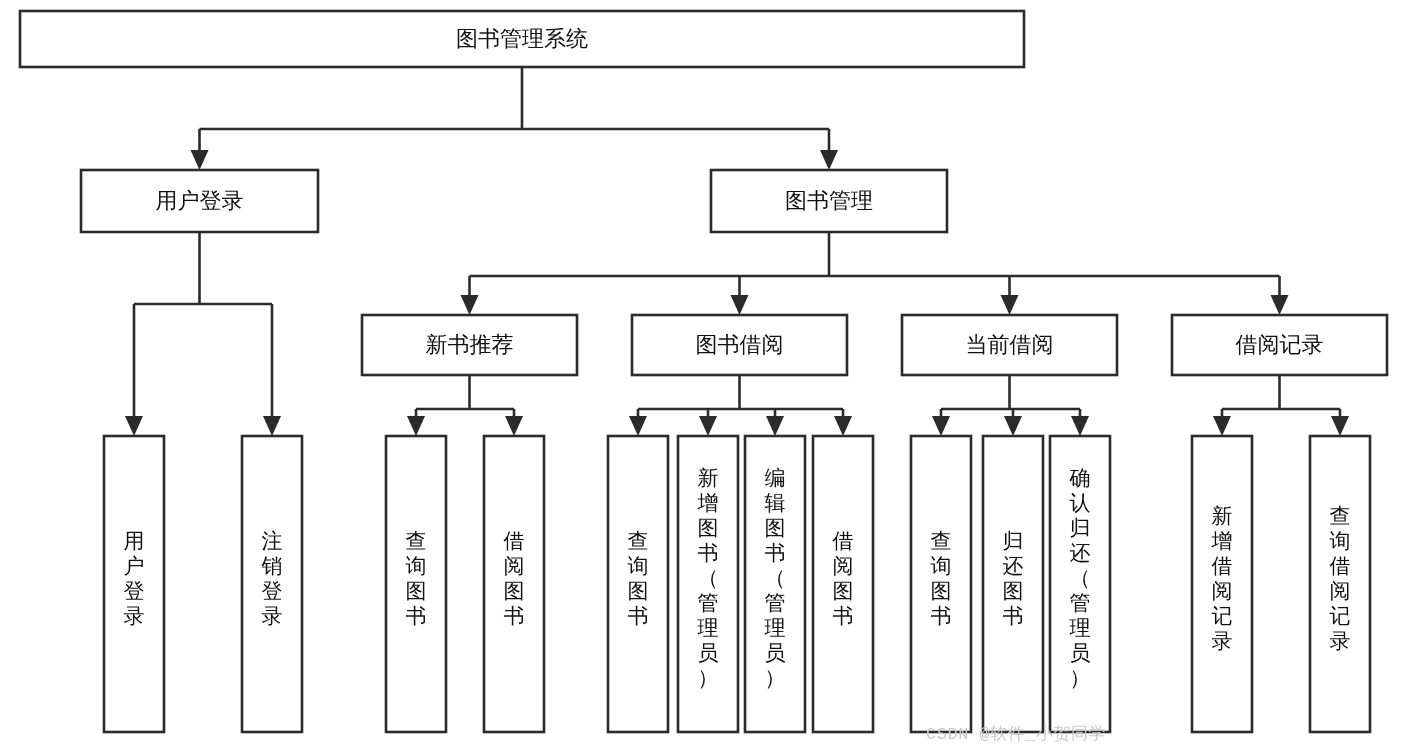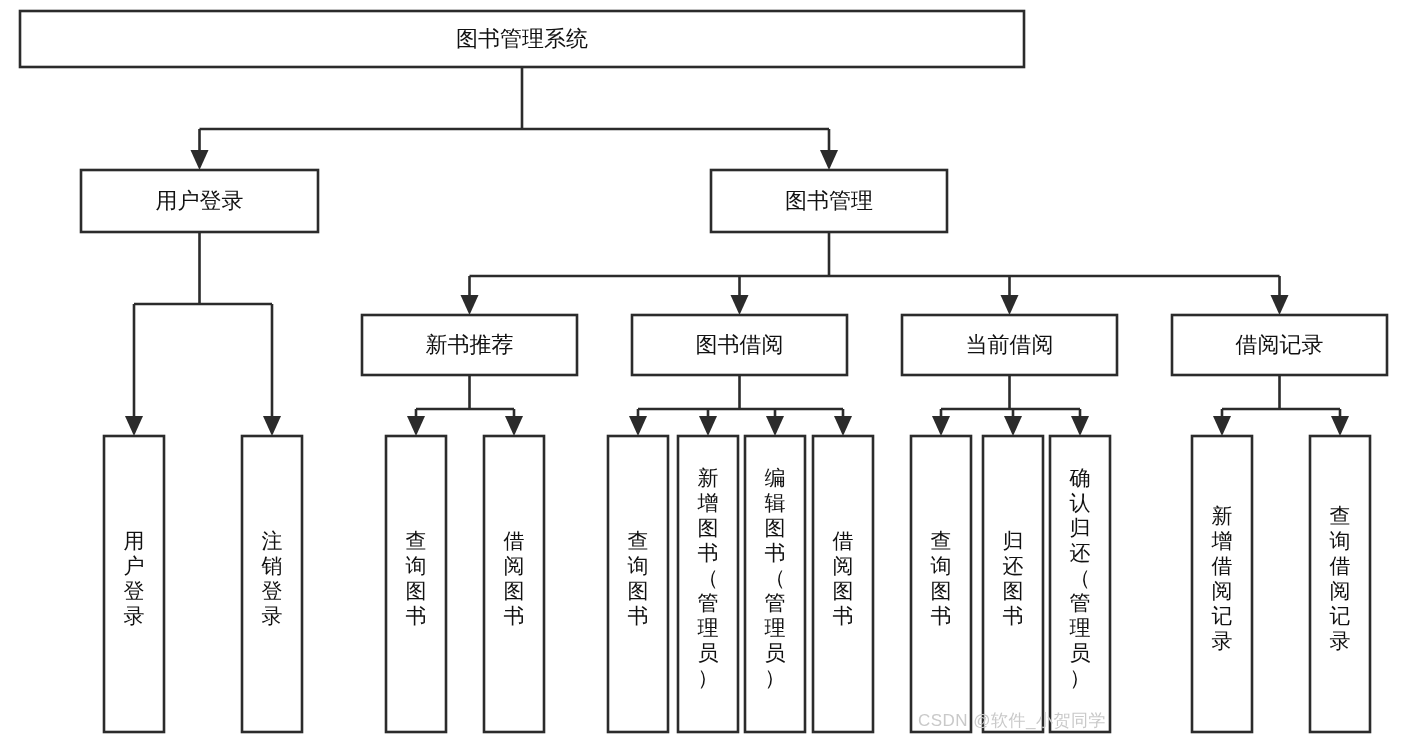--- a/index.html
+++ b/index.html
@@ -50,22 +50,22 @@
   }
   .node-label-vertical {
     font-family: "Liberation Sans", "DejaVu Sans", sans-serif;
     fill: #111111;
     font-size: 21px;
     text-anchor: middle;
   }
   .watermark {
     position: absolute;
     right: 8px;
-    bottom: 15px;
-    font-family: Liberation Sans, sans-serif;
+    bottom: 2px;
+    font-family: Liberation Mono, monospace;
     font-size: 17px;
     color: #c9c9c9;
     white-space: nowrap;
     letter-spacing: 0.5px;
     user-select: none;
   }
 </style>
 </head>
 <body>
 

